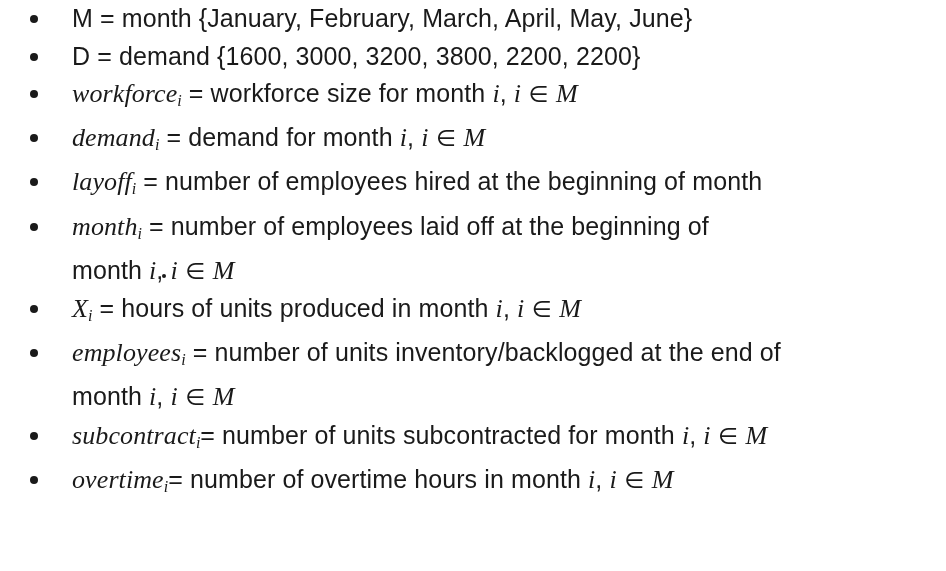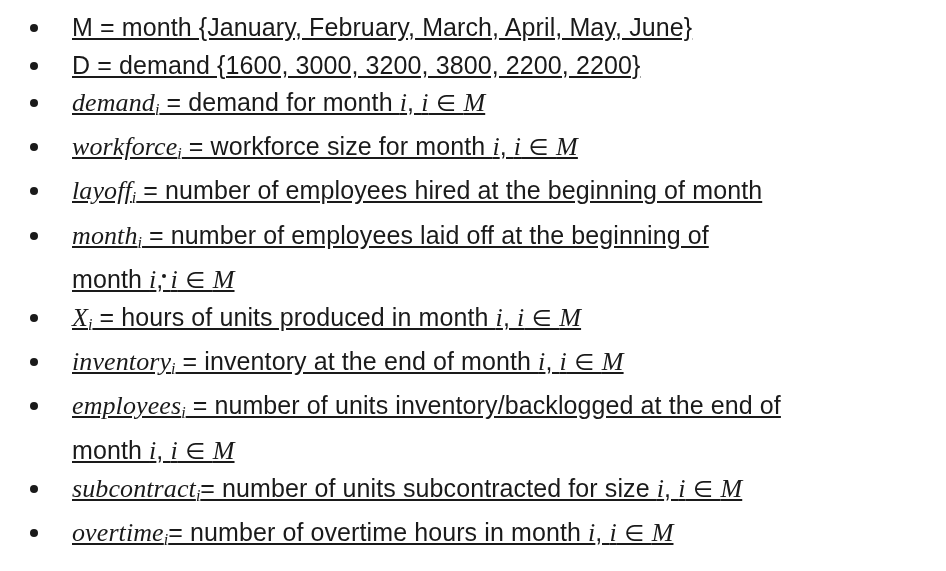--- a/index.html
+++ b/index.html
@@ -7,23 +7,21 @@
     padding: 0;
     background: #ffffff;
   }
   .slide {
     position: relative;
     width: 946px;
     height: 571px;
     background: #ffffff;
     overflow: hidden;
     box-sizing: border-box;
-    padding-top: 9px;
     color: #1a1a1a;
-    text-decoration: underline;
   }
   ul.defs {
     list-style: none;
     margin: 0;
     padding: 0;
   }
   .def-item {
     position: relative;
     padding-left: 72px;
   }
@@ -80,51 +78,47 @@
       <li class="def-item">
         <span class="bullet"></span>
         <div class="line"><span class="seg-plain">M = month {January, February, March, April, May, June}</span></div>
       </li>
       <li class="def-item">
         <span class="bullet"></span>
         <div class="line"><span class="seg-plain">D = demand {1600, 3000, 3200, 3800, 2200, 2200}</span></div>
       </li>
       <li class="def-item">
         <span class="bullet"></span>
-        <div class="line"><span class="seg-math">demand</span><span class="seg-sub">i</span><span class="seg-plain"> = demand for month </span><span class="seg-math">i</span><span class="seg-plain">, </span><span class="seg-math">i</span><span class="seg-sym"> ∈ </span><span class="seg-math">M</span></div>
+        <div class="line"><span class="seg-math">workforce</span><span class="seg-sub">i</span><span class="seg-plain"> = workforce size for month </span><span class="seg-math">i</span><span class="seg-plain">, </span><span class="seg-math">i</span><span class="seg-sym"> ∈ </span><span class="seg-math">M</span></div>
       </li>
       <li class="def-item">
         <span class="bullet"></span>
-        <div class="line"><span class="seg-math">workforce</span><span class="seg-sub">i</span><span class="seg-plain"> = workforce size for month </span><span class="seg-math">i</span><span class="seg-plain">, </span><span class="seg-math">i</span><span class="seg-sym"> ∈ </span><span class="seg-math">M</span></div>
+        <div class="line"><span class="seg-math">demand</span><span class="seg-sub">i</span><span class="seg-plain"> = demand for month </span><span class="seg-math">i</span><span class="seg-plain">, </span><span class="seg-math">i</span><span class="seg-sym"> ∈ </span><span class="seg-math">M</span></div>
       </li>
       <li class="def-item">
         <span class="bullet"></span>
         <div class="line"><span class="seg-math">layoff</span><span class="seg-sub">i</span><span class="seg-plain"> = number of employees hired at the beginning of month</span></div>
       </li>
       <li class="def-item">
         <span class="bullet"></span>
         <div class="line"><span class="seg-math">month</span><span class="seg-sub">i</span><span class="seg-plain"> = number of employees laid off at the beginning of</span></div>
         <div class="line"><span class="seg-plain">month </span><span class="seg-math">i</span><span class="seg-plain">, </span><span class="seg-math">i</span><span class="seg-sym"> ∈ </span><span class="seg-math">M</span></div>
       </li>
       <li class="def-item">
         <span class="bullet"></span>
         <div class="line"><span class="seg-math">X</span><span class="seg-sub">i</span><span class="seg-plain"> = hours of units produced in month </span><span class="seg-math">i</span><span class="seg-plain">, </span><span class="seg-math">i</span><span class="seg-sym"> ∈ </span><span class="seg-math">M</span></div>
       </li>
       <li class="def-item">
         <span class="bullet"></span>
-        <div class="line"><span class="seg-math">inventory</span><span class="seg-sub">i</span><span class="seg-plain"> = inventory at the end of month </span><span class="seg-math">i</span><span class="seg-plain">, </span><span class="seg-math">i</span><span class="seg-sym"> ∈ </span><span class="seg-math">M</span></div>
-      </li>
-      <li class="def-item">
-        <span class="bullet"></span>
         <div class="line"><span class="seg-math">employees</span><span class="seg-sub">i</span><span class="seg-plain"> = number of units inventory/backlogged at the end of</span></div>
         <div class="line"><span class="seg-plain">month </span><span class="seg-math">i</span><span class="seg-plain">, </span><span class="seg-math">i</span><span class="seg-sym"> ∈ </span><span class="seg-math">M</span></div>
       </li>
       <li class="def-item">
         <span class="bullet"></span>
-        <div class="line"><span class="seg-math">subcontract</span><span class="seg-sub">i</span><span class="seg-plain">= number of units subcontracted for size </span><span class="seg-math">i</span><span class="seg-plain">, </span><span class="seg-math">i</span><span class="seg-sym"> ∈ </span><span class="seg-math">M</span></div>
+        <div class="line"><span class="seg-math">subcontract</span><span class="seg-sub">i</span><span class="seg-plain">= number of units subcontracted for month </span><span class="seg-math">i</span><span class="seg-plain">, </span><span class="seg-math">i</span><span class="seg-sym"> ∈ </span><span class="seg-math">M</span></div>
       </li>
       <li class="def-item">
         <span class="bullet"></span>
         <div class="line"><span class="seg-math">overtime</span><span class="seg-sub">i</span><span class="seg-plain">= number of overtime hours in month </span><span class="seg-math">i</span><span class="seg-plain">, </span><span class="seg-math">i</span><span class="seg-sym"> ∈ </span><span class="seg-math">M</span></div>
       </li>
     </ul>
   <div class="stray-dot"></div>
 </div>
 
 </body></html>

